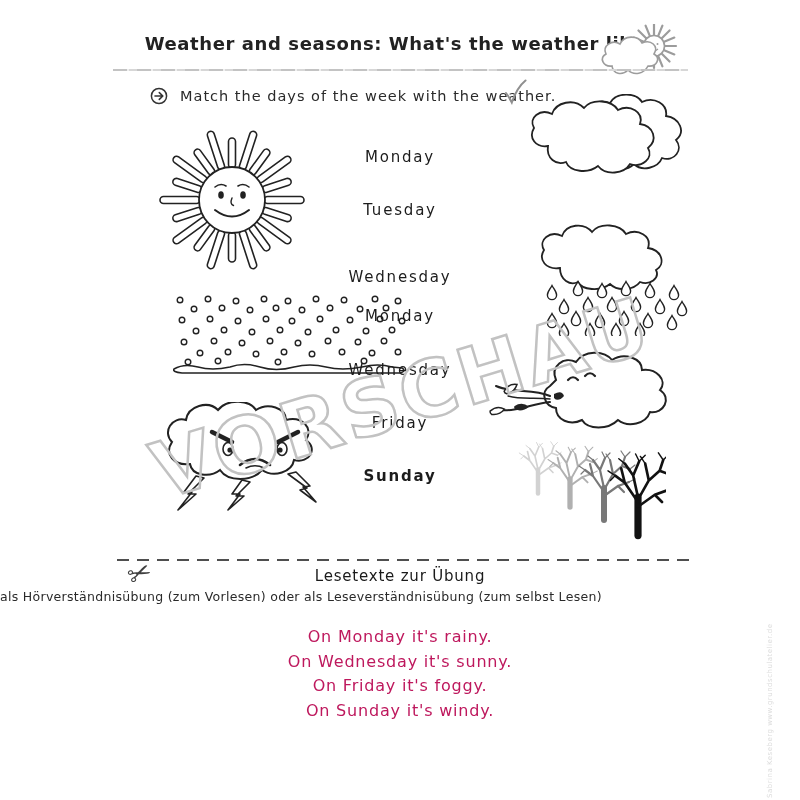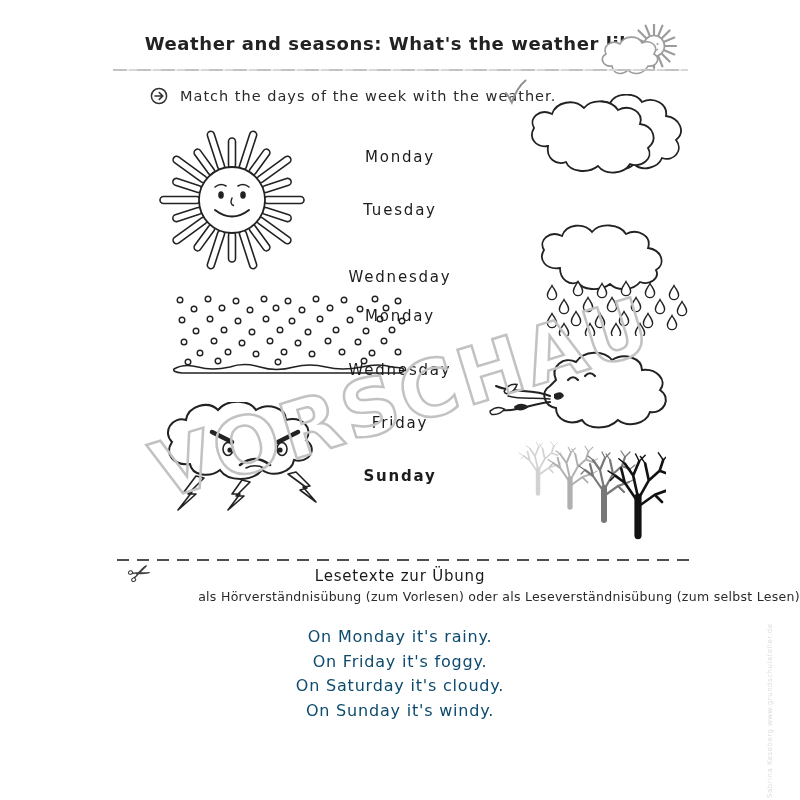--- a/index.html
+++ b/index.html
@@ -40,28 +40,28 @@
   }
   .scissors{
     top:560px;left:128px;font-size:28px;color:#3f3f3f;
     transform:rotate(-24deg);line-height:1;
   }
   .reading-heading{
     top:567px;left:0;width:100%;text-align:center;
     font-size:15px;font-weight:normal;letter-spacing:0.8px;color:#1a1a1a;
   }
   .reading-subheading{
-    top:589px;left:0;width:100%;text-align:right;
+    top:589px;left:0;width:100%;text-align:left;
     font-size:12.5px;letter-spacing:0.3px;color:#2a2a2a;
   }
   .reading-block{
     top:625px;left:0;width:100%;text-align:center;
   }
   .reading-block p{
-    margin:0;font-size:16px;line-height:24.6px;letter-spacing:0.8px;color:#0c4a6e;
+    margin:0;font-size:16px;line-height:24.6px;letter-spacing:0.8px;color:#be185d;
   }
   .credit{
     top:648px;left:766px;height:150px;
     writing-mode:vertical-rl;transform:rotate(180deg);
     font-size:7px;letter-spacing:0.5px;color:#dcdcdc;white-space:nowrap;
   }
   svg{display:block;}
 </style>
 </head>
 <body>
@@ -304,18 +304,18 @@
 </div>
 
 <div class="abs bottom-dashes"></div>
 <div class="abs scissors">✂</div>
 
 <div class="abs reading-heading">Lesetexte zur Übung</div>
 <div class="abs reading-subheading">als Hörverständnisübung (zum Vorlesen) oder als Leseverständnisübung (zum selbst Lesen)</div>
 
 <div class="abs reading-block">
   <p>On Monday it's rainy.</p>
+  <p>On Wednesday it's sunny.</p>
   <p>On Friday it's foggy.</p>
-  <p>On Saturday it's cloudy.</p>
   <p>On Sunday it's windy.</p>
 </div>
 
 <div class="abs credit">Sabrina Keseberg   www.grundschulatelier.de</div>
 
 </body></html>

